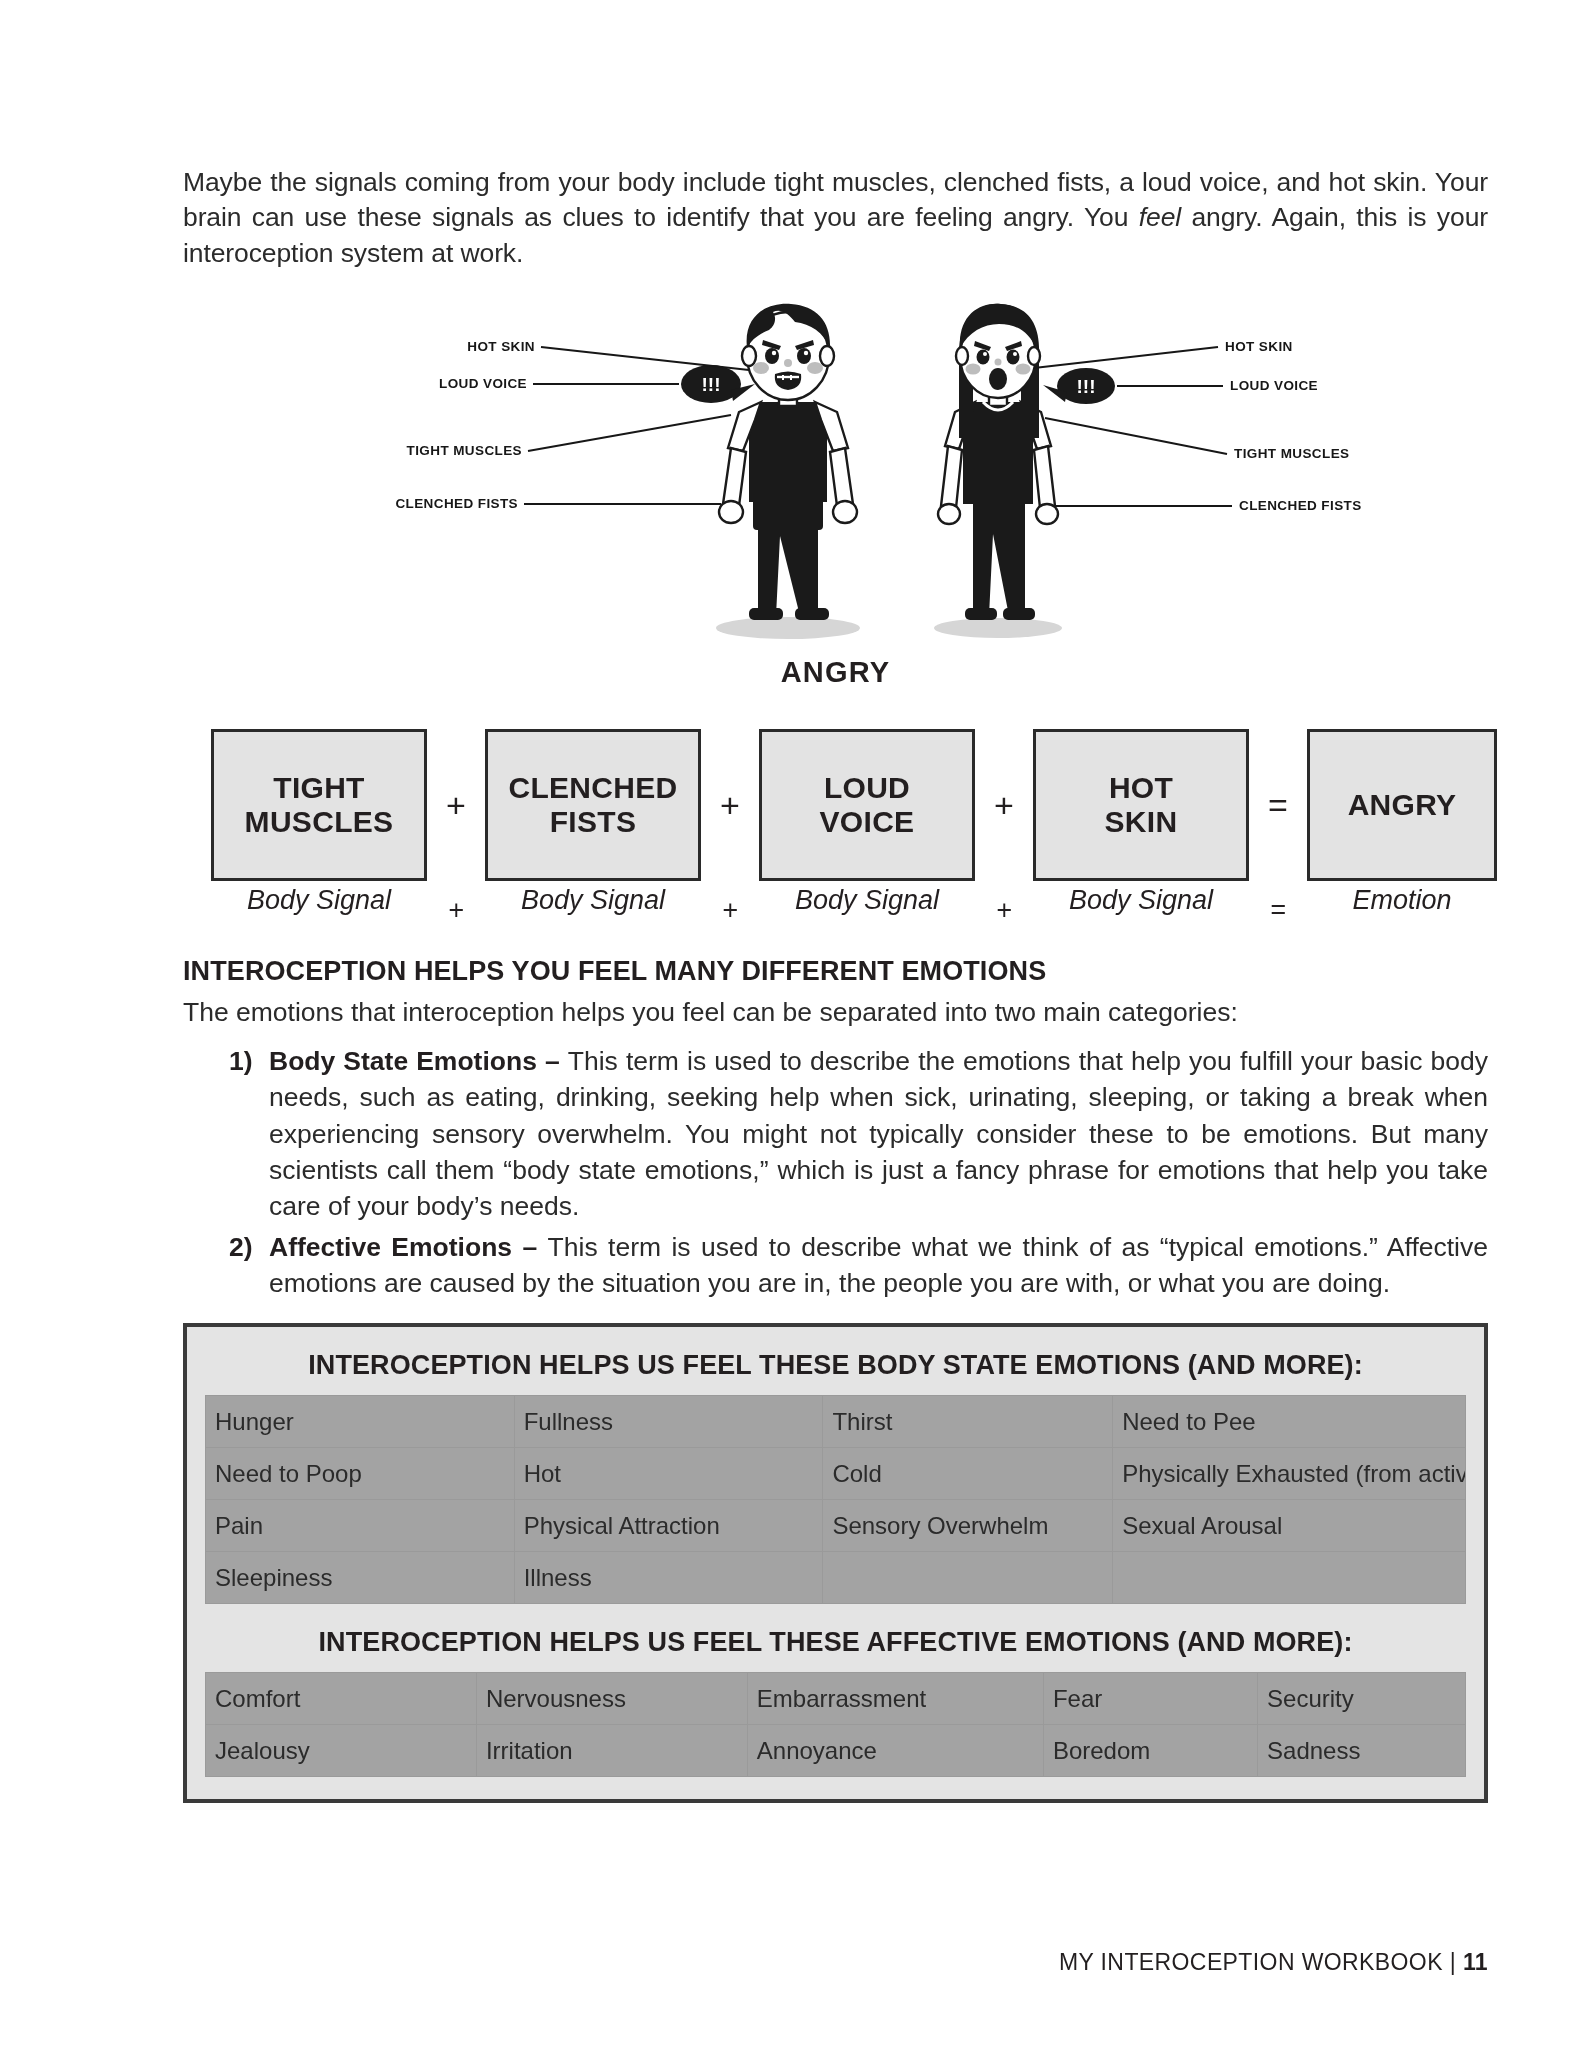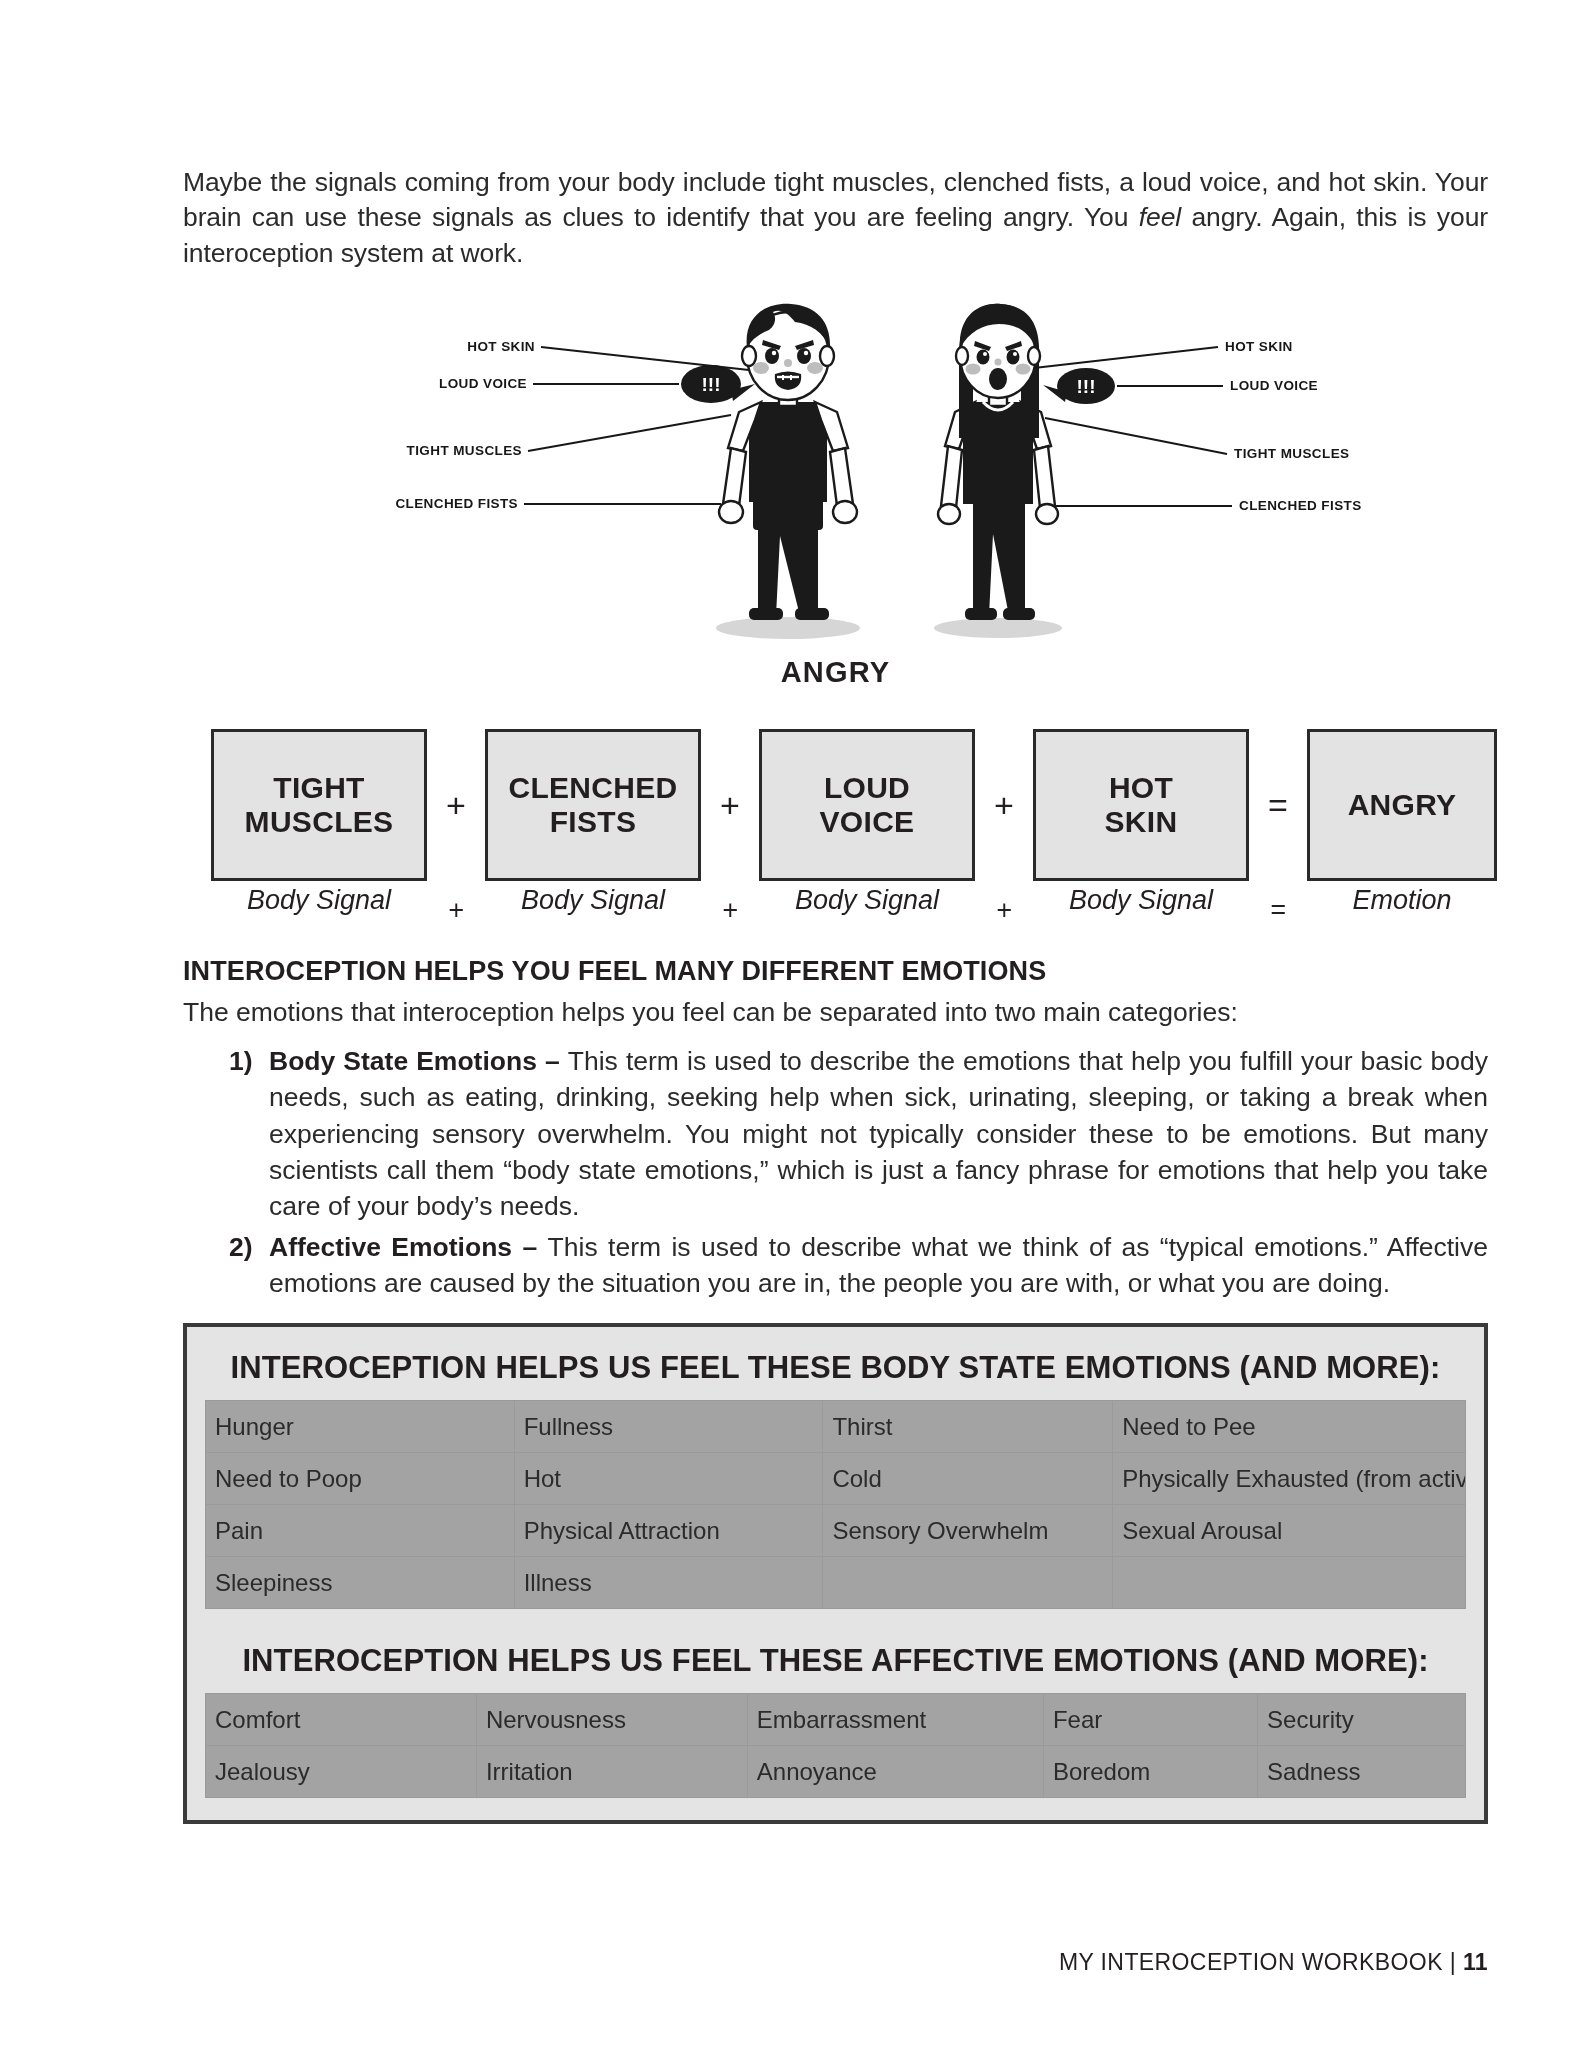--- a/index.html
+++ b/index.html
@@ -155,26 +155,26 @@
   .panel {
     margin-top: 22px;
     border: 4px solid #3a3a3a;
     background: #e4e4e4;
     padding: 14px 18px 22px 18px;
     box-sizing: border-box;
   }
   .panel-title {
     text-align: center;
     font-weight: bold;
-    font-size: 31px;
+    font-size: 27px;
     letter-spacing: 0.1px;
     padding: 9px 0 14px 0;
     color: #231f20;
   }
-  .panel-title.second { padding-top: 34px; }
+  .panel-title.second { padding-top: 23px; }
   table.emot {
     width: 100%;
     border-collapse: collapse;
     background: #a3a3a3;
     table-layout: fixed;
   }
   table.emot td {
     border: 1.5px solid #9a9a9a;
     height: 45px;
     padding: 3px 9px;

